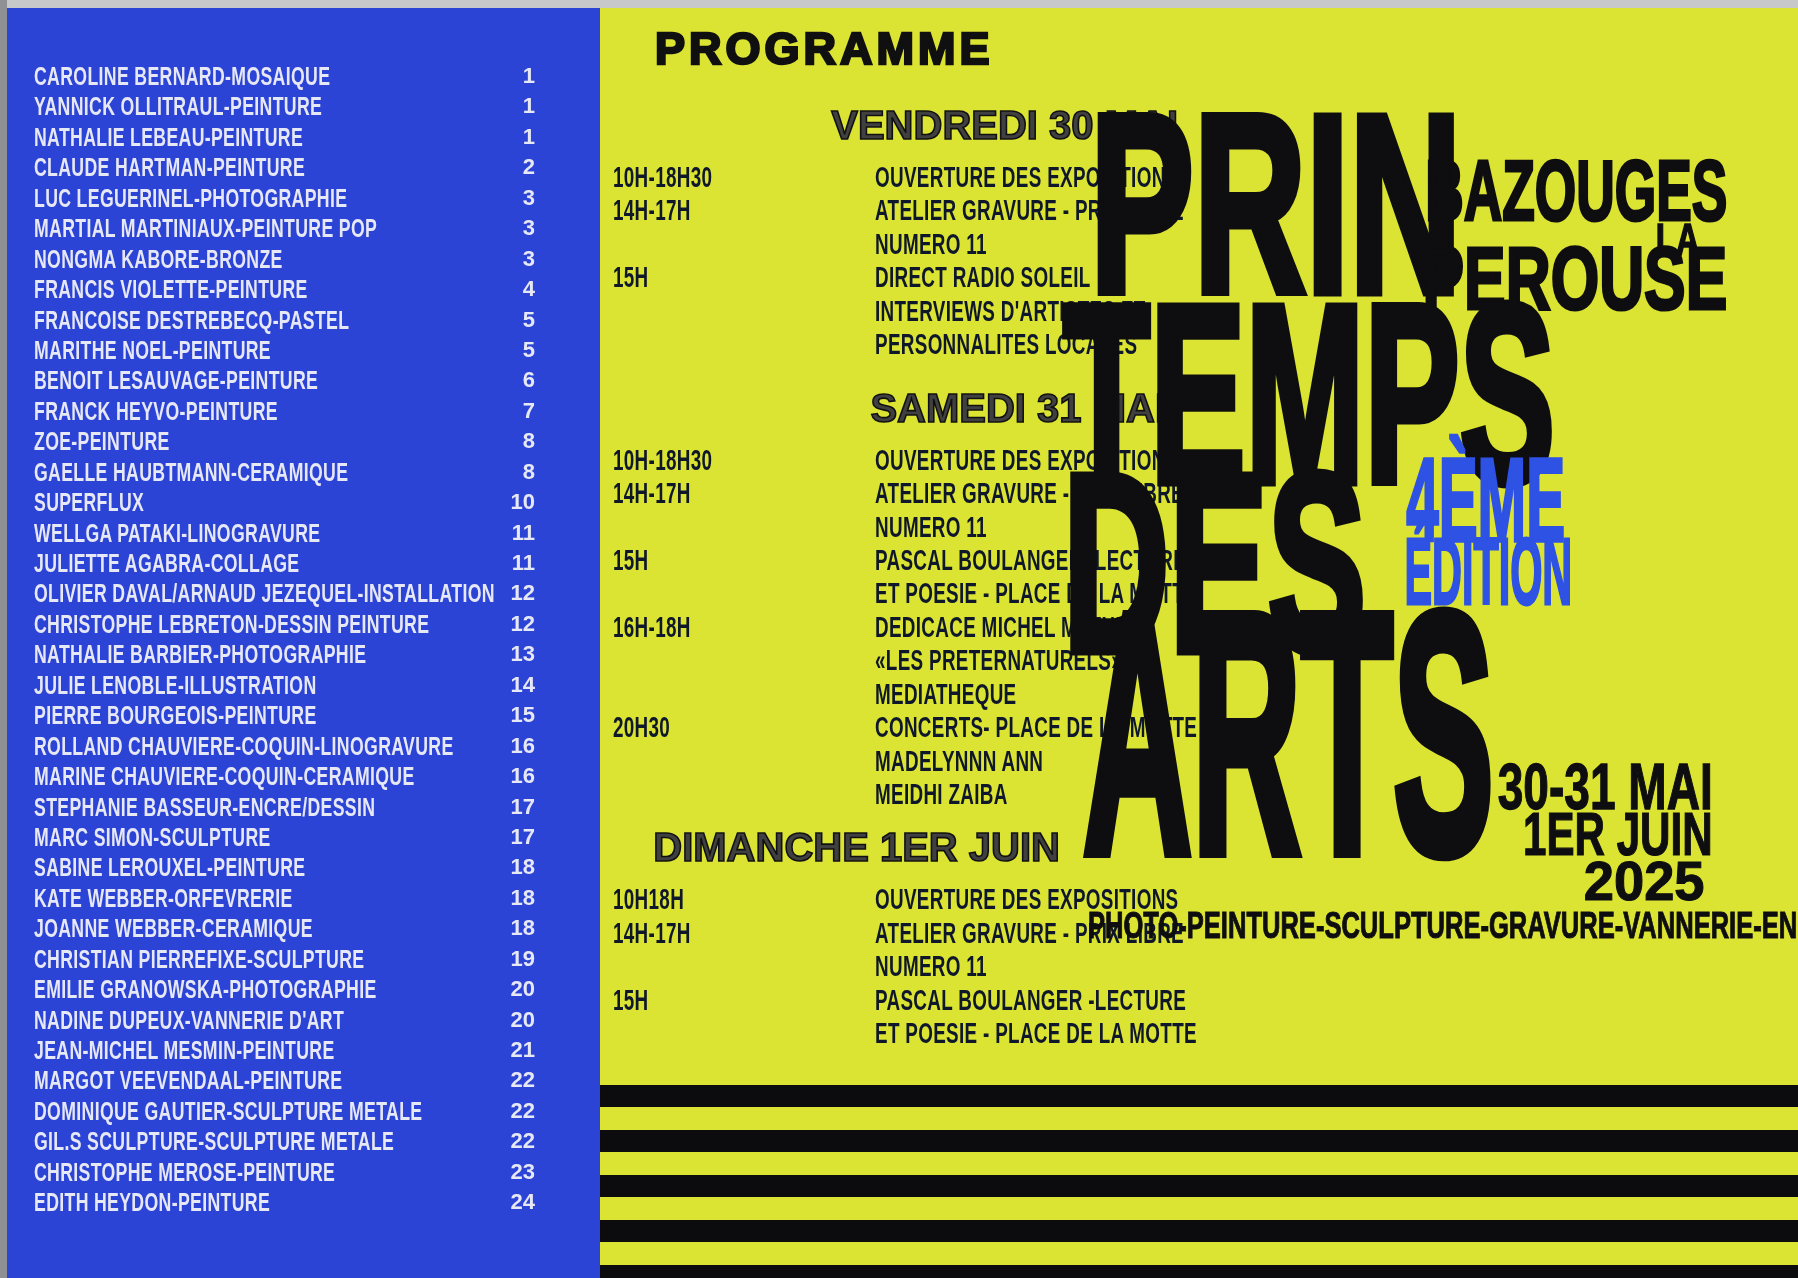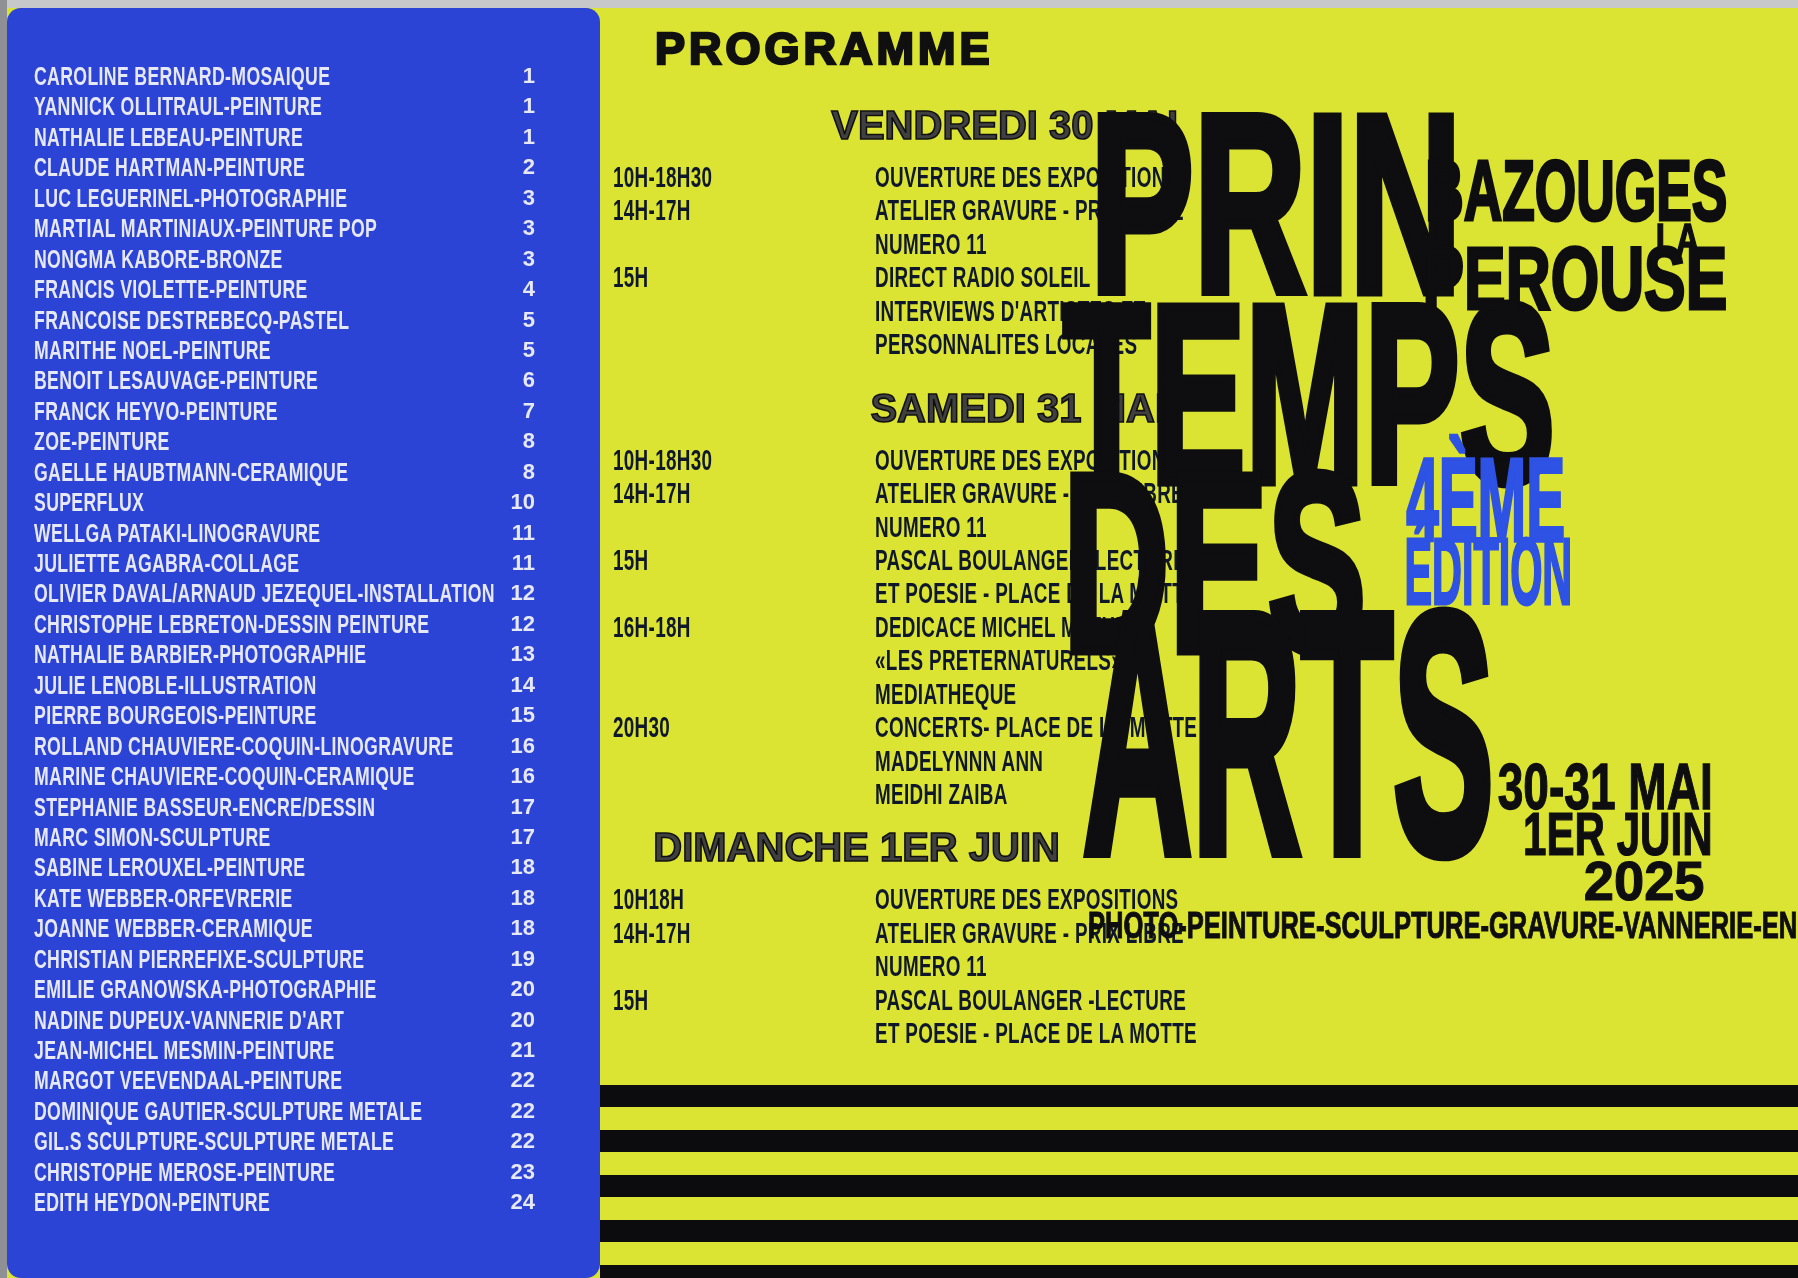--- a/index.html
+++ b/index.html
@@ -4,21 +4,21 @@
 <style>
   html,body{margin:0;padding:0;background:#6f7074;}
   .root{
     position:relative;width:1798px;height:1278px;overflow:hidden;
     background:#dce433;font-family:"Liberation Sans",sans-serif;
   }
   .top-strip{position:absolute;left:0;top:0;width:1798px;height:8px;background:#c7c8ca;z-index:8;}
   .left-strip{position:absolute;left:0;top:0;width:7px;height:1278px;background:#8f9094;z-index:9;}
 
   
-  .blue-panel{position:absolute;left:7px;top:8px;width:593px;height:1270px;background:var(--panel-blue,#2c44d6);border-radius:14px;}
+  .blue-panel{position:absolute;left:7px;top:8px;width:593px;height:1270px;background:var(--panel-blue,#2c44d6);}
   .artist-rows{position:absolute;left:27px;top:53px;width:501px;}
   .arow{position:relative;height:30.45px;line-height:30.45px;white-space:nowrap;}
   .aname{
     display:inline-block;transform:scaleX(.68);transform-origin:0 50%;
     font-size:26px;font-weight:700;letter-spacing:.5px;color:var(--list-text,#e7e8f6);
   }
   .apage{position:absolute;right:0;top:0;font-size:22px;font-weight:700;color:var(--list-text,#e7e8f6);}
 
   
   .prog-title{

